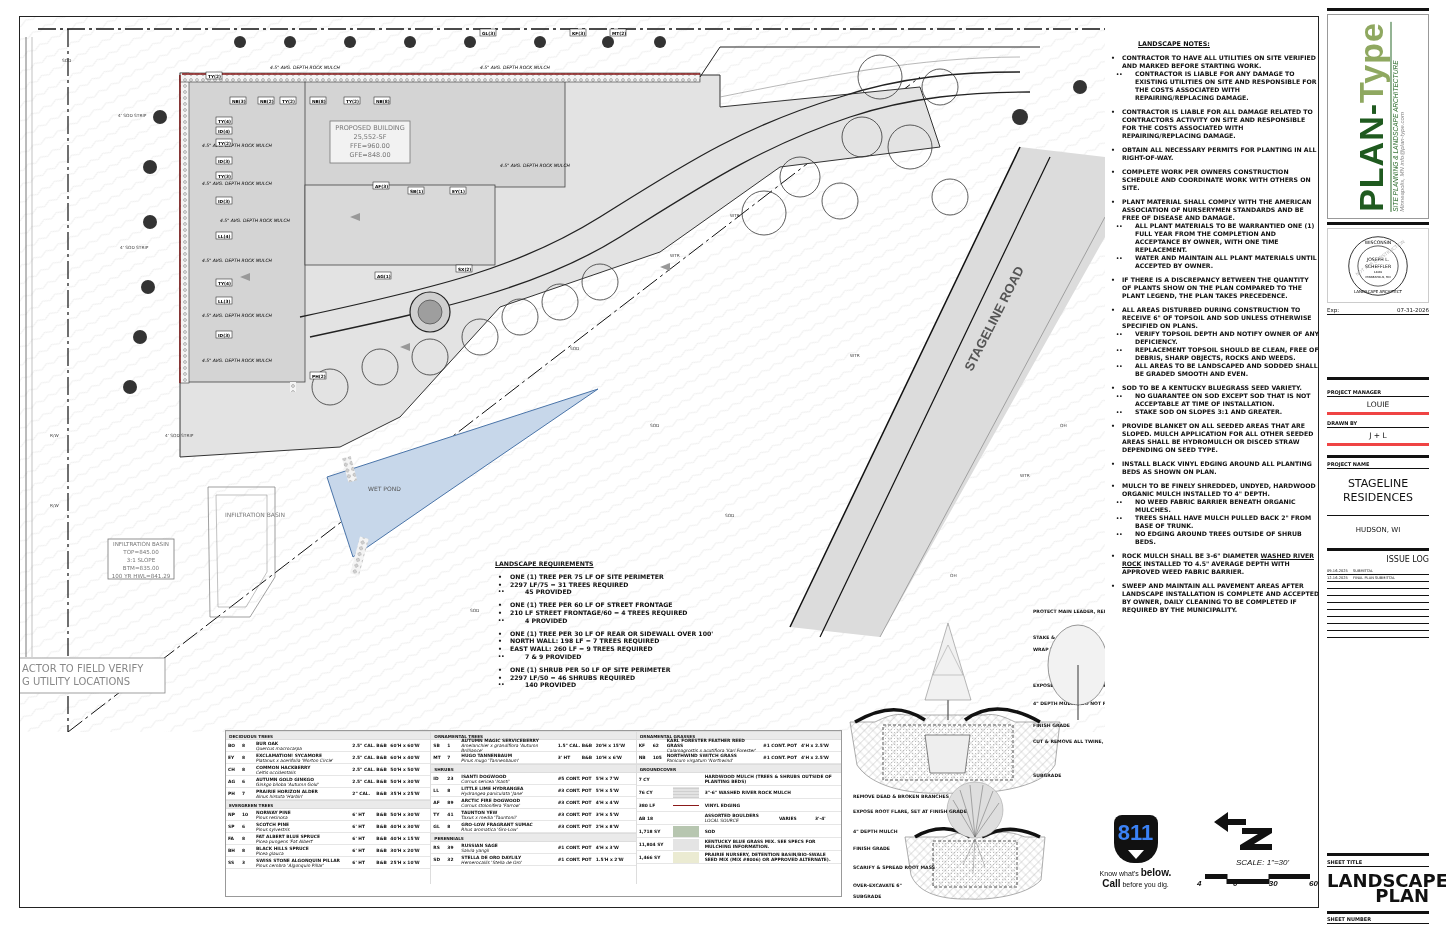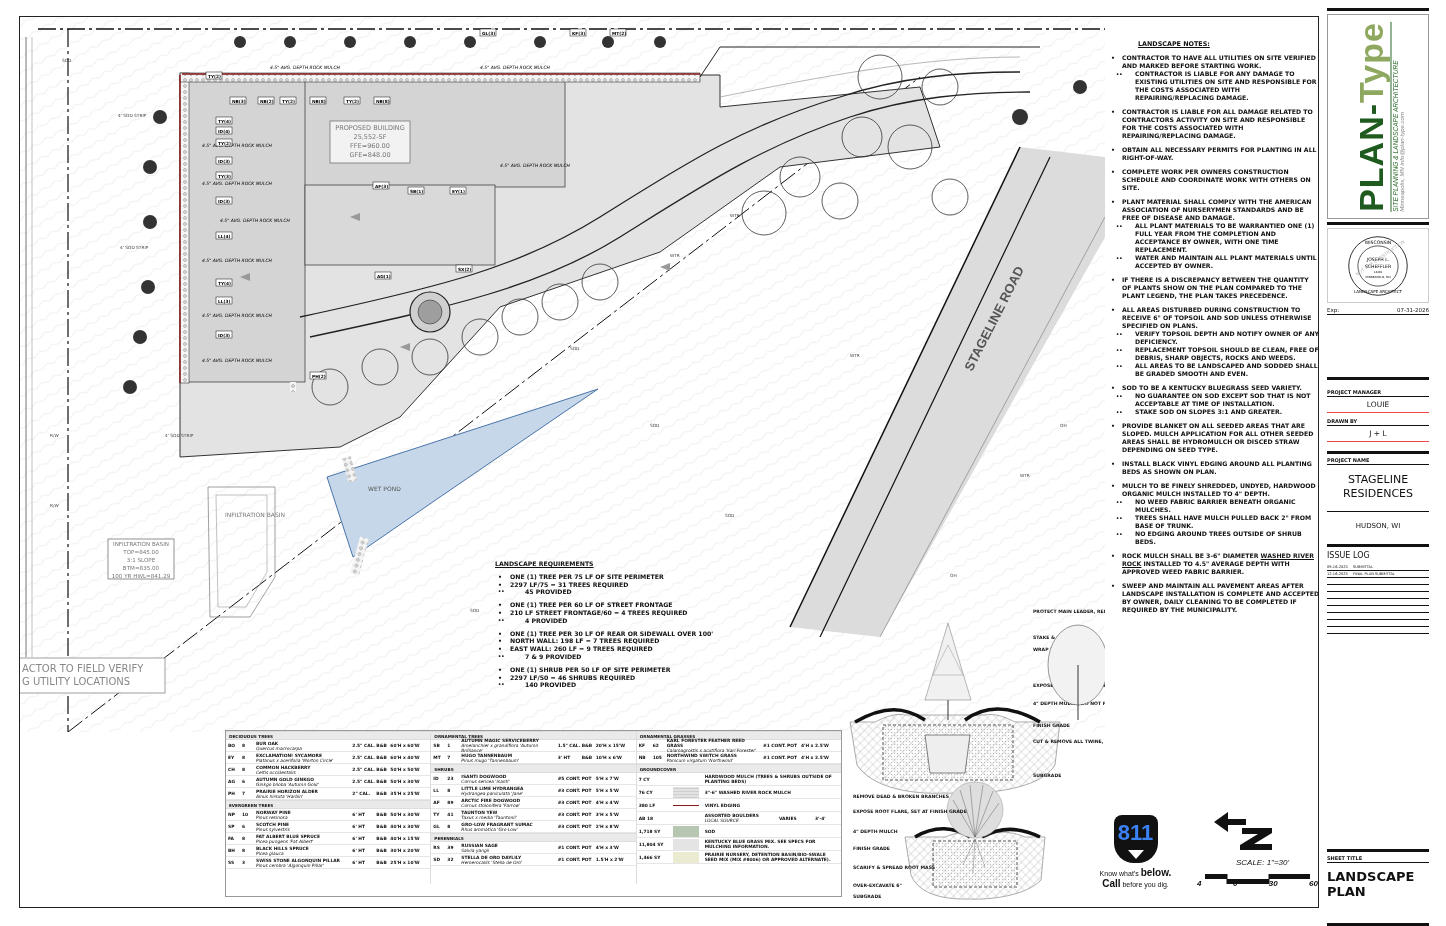--- a/index.html
+++ b/index.html
@@ -68,27 +68,27 @@
   .tb-bar { height: 3px; background: #111; }
   .brand { height: 205px; border: 1px solid #999; margin-top: 3px; position: relative; }
   .brand .vt { position: absolute; left: 50%; top: 50%; transform: translate(-50%, -50%) rotate(-90deg); white-space: nowrap; text-align: left; }
   .brand .logo { font-family: "Liberation Sans", sans-serif; font-weight: bold; font-size: 34px; color: #1f5a1f; letter-spacing: 1px; }
   .brand .logo .ty { color: #8fa860; }
   .brand .sub1 { font-family: "Liberation Sans", sans-serif; font-style: italic; font-size: 6.6px; color: #2a6a2a; border-top: 1px solid #2a6a2a; }
   .brand .sub2 { font-family: "Liberation Sans", sans-serif; font-style: italic; font-size: 6px; color: #888; }
   .seal { height: 75px; border: 1px solid #ccc; margin-top: 3px; display: flex; align-items: center; justify-content: center; }
   .exp { font-size: 5.5px; margin-top: 4px; display: flex; justify-content: space-between; border-bottom: 1px solid #111; padding-bottom: 1px; }
   .tb-label { font-size: 5px; font-weight: bold; border-bottom: 1px solid #111; padding: 1px 0; margin-top: 8px; }
-  .tb-value { text-align: center; font-size: 7.5px; padding: 3px 0; border-bottom: 1px solid #ef4444; }
+  .tb-value { text-align: center; font-size: 7.5px; padding: 3px 0; border-bottom: 3px solid #ef4444; }
   .tb-big { text-align: center; font-size: 11px; line-height: 14px; padding: 8px 0 10px; border-bottom: 1px solid #111; }
   .tb-city { text-align: center; font-size: 7px; padding: 10px 0; }
-  .issue-h { text-align: left; font-size: 8px; padding: 4px 0; }
+  .issue-h { text-align: right; font-size: 8px; padding: 4px 0; }
   .issue-row { display: flex; font-size: 3.6px; border-bottom: 1px solid #111; height: 7px; align-items: center; }
   .issue-row span:first-child { width: 26px; }
-  .sheet-title { text-align: left; font-weight: bold; font-size: 13px; line-height: 15px; padding: 6px 0 24px; }
+  .sheet-title { text-align: right; font-weight: bold; font-size: 18px; line-height: 15px; padding: 6px 0 8px; }
   .sheet-num { text-align: center; font-weight: bold; font-size: 20px; padding: 3px 0 4px; letter-spacing: 1px; }
 </style>
 </head>
 <body>
 
 <div class="sheet-frame"></div>
 
 <div class="plan-area">
   <svg viewBox="0 0 1085 715" xmlns="http://www.w3.org/2000/svg">
     <defs>

